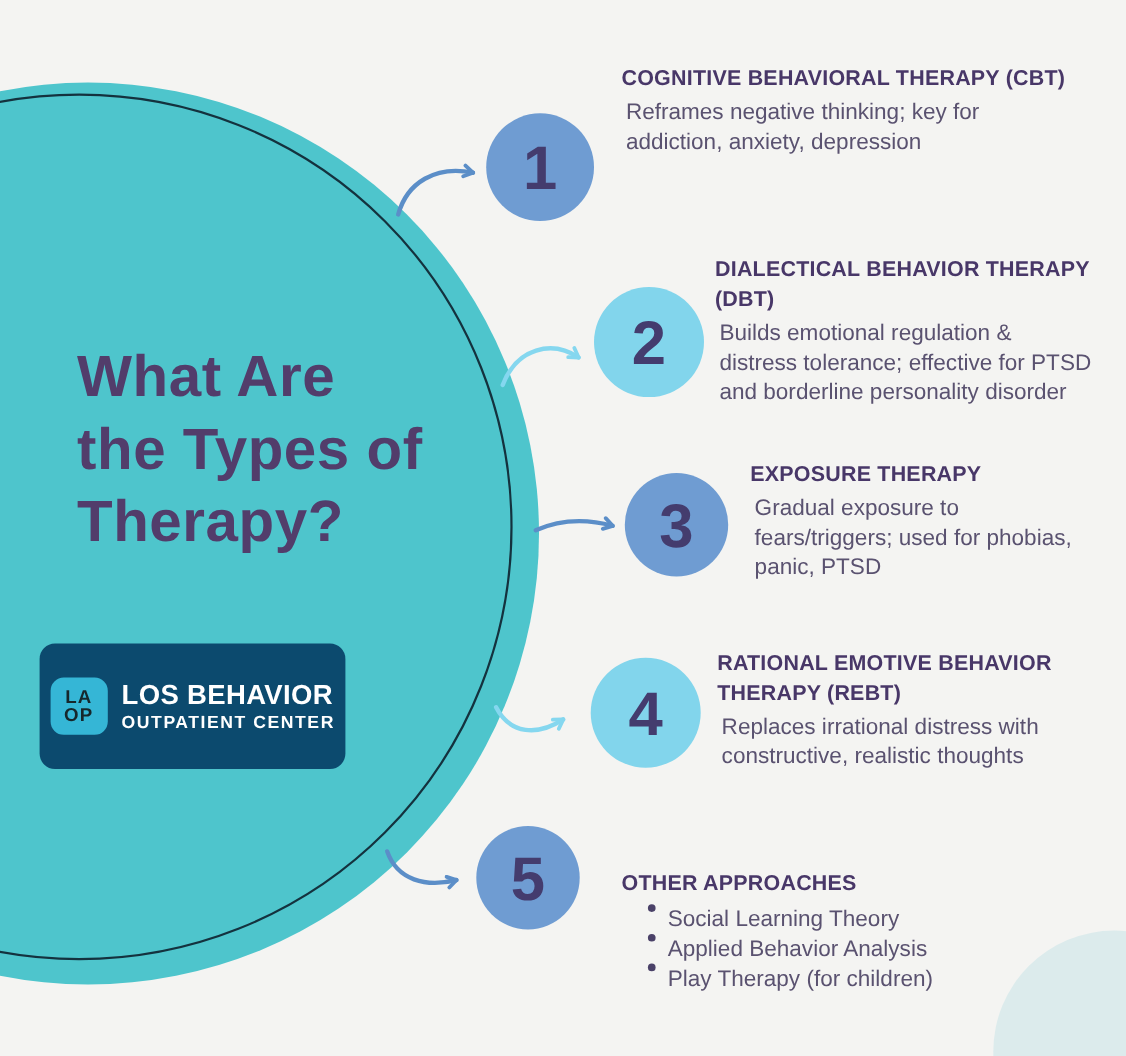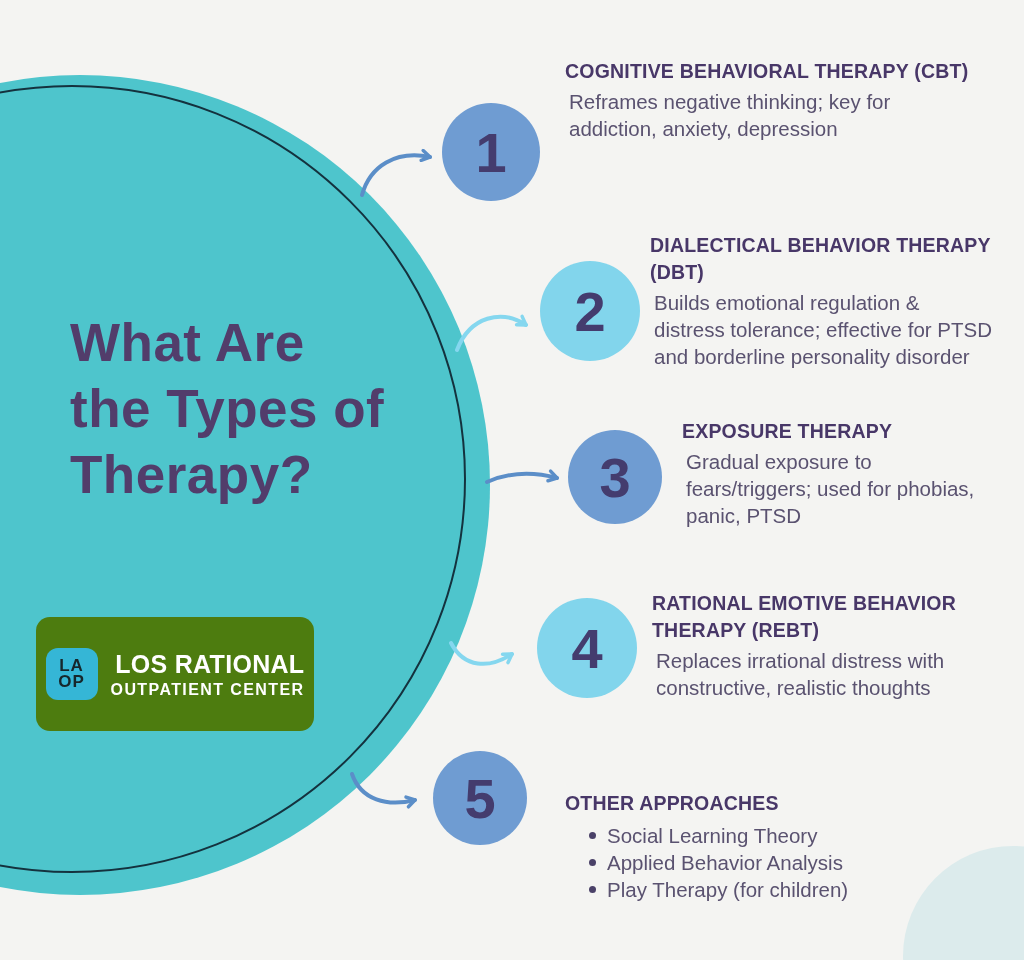--- a/index.html
+++ b/index.html
@@ -22,23 +22,23 @@
     border-radius:50%;background:#dcebec;
   }
   
   .title{
     position:absolute;left:38px;top:310px;
     font-size:53px;line-height:66px;font-weight:700;
     color:#523d6b;letter-spacing:.5px;margin-left:32px;
   }
   
   .logo{
-    position:absolute;left:36px;top:617px;width:278px;height:114px;
-    background:#4d7c0f;border-radius:14px;
-    display:flex;align-items:center;justify-content:center;gap:13px;text-align:right;
+    position:absolute;left:36px;top:585px;width:278px;height:114px;
+    background:#0c4a6e;border-radius:14px;
+    display:flex;align-items:center;justify-content:center;gap:13px;
   }
   .logo-icon{
     width:52px;height:52px;background:#35b6d6;border-radius:12px;
     display:flex;flex-direction:column;align-items:center;justify-content:center;
     color:#16272c;font-weight:700;font-size:17px;line-height:16px;letter-spacing:1px;
   }
   .logo-name{font-size:25px;font-weight:700;color:#ffffff;letter-spacing:.3px;}
   .logo-sub{font-size:16px;font-weight:700;color:#ffffff;letter-spacing:1.4px;margin-top:2px;}
   
   .step-circle{
@@ -58,21 +58,21 @@
   .b3{left:682px;top:418px;width:345px;}
   .b4{left:652px;top:590px;width:370px;}
   .b5{left:565px;top:746px;width:430px;margin-top:44px;}
   .h-line{
     font-size:19.5px;font-weight:700;line-height:27px;
     color:#483768;letter-spacing:.2px;
   }
   .body-lines{margin-top:3px;padding-left:4px;}
   .b-line{font-size:20.5px;line-height:27px;color:#5a5270;}
   .bullets{margin-top:5px;}
-  .bullet-row{display:flex;align-items:center;gap:11px;padding-left:24px;height:27px;}
+  .bullet-row{display:flex;gap:11px;padding-left:24px;height:27px;}
   .dot{width:7px;height:7px;border-radius:50%;background:#4a4168;flex:none;}
   .bullet-text{font-size:20.5px;line-height:27px;color:#5a5270;}
   
   .arrows{position:absolute;left:0;top:0;}
 </style>
 </head>
 <body>
 
 <div class="canvas">
 
@@ -85,21 +85,21 @@
     <div>the Types of</div>
     <div>Therapy?</div>
   </div>
 
   <div class="logo">
     <div class="logo-icon">
       <span>LA</span>
       <span>OP</span>
     </div>
     <div>
-      <div class="logo-name">LOS RATIONAL</div>
+      <div class="logo-name">LOS BEHAVIOR</div>
       <div class="logo-sub">OUTPATIENT CENTER</div>
     </div>
   </div>
 
   <svg class="arrows" width="1024" height="960">
     <defs>
       <marker id="ah-blue" markerUnits="userSpaceOnUse" markerWidth="18" markerHeight="18" refX="11" refY="7" orient="auto">
         <path d="M3 2 L11 7 L3 12" fill="none" stroke="#5b8ec8" stroke-width="3.5" stroke-linecap="round" stroke-linejoin="round"></path>
       </marker>
       <marker id="ah-cyan" markerUnits="userSpaceOnUse" markerWidth="18" markerHeight="18" refX="11" refY="7" orient="auto">

